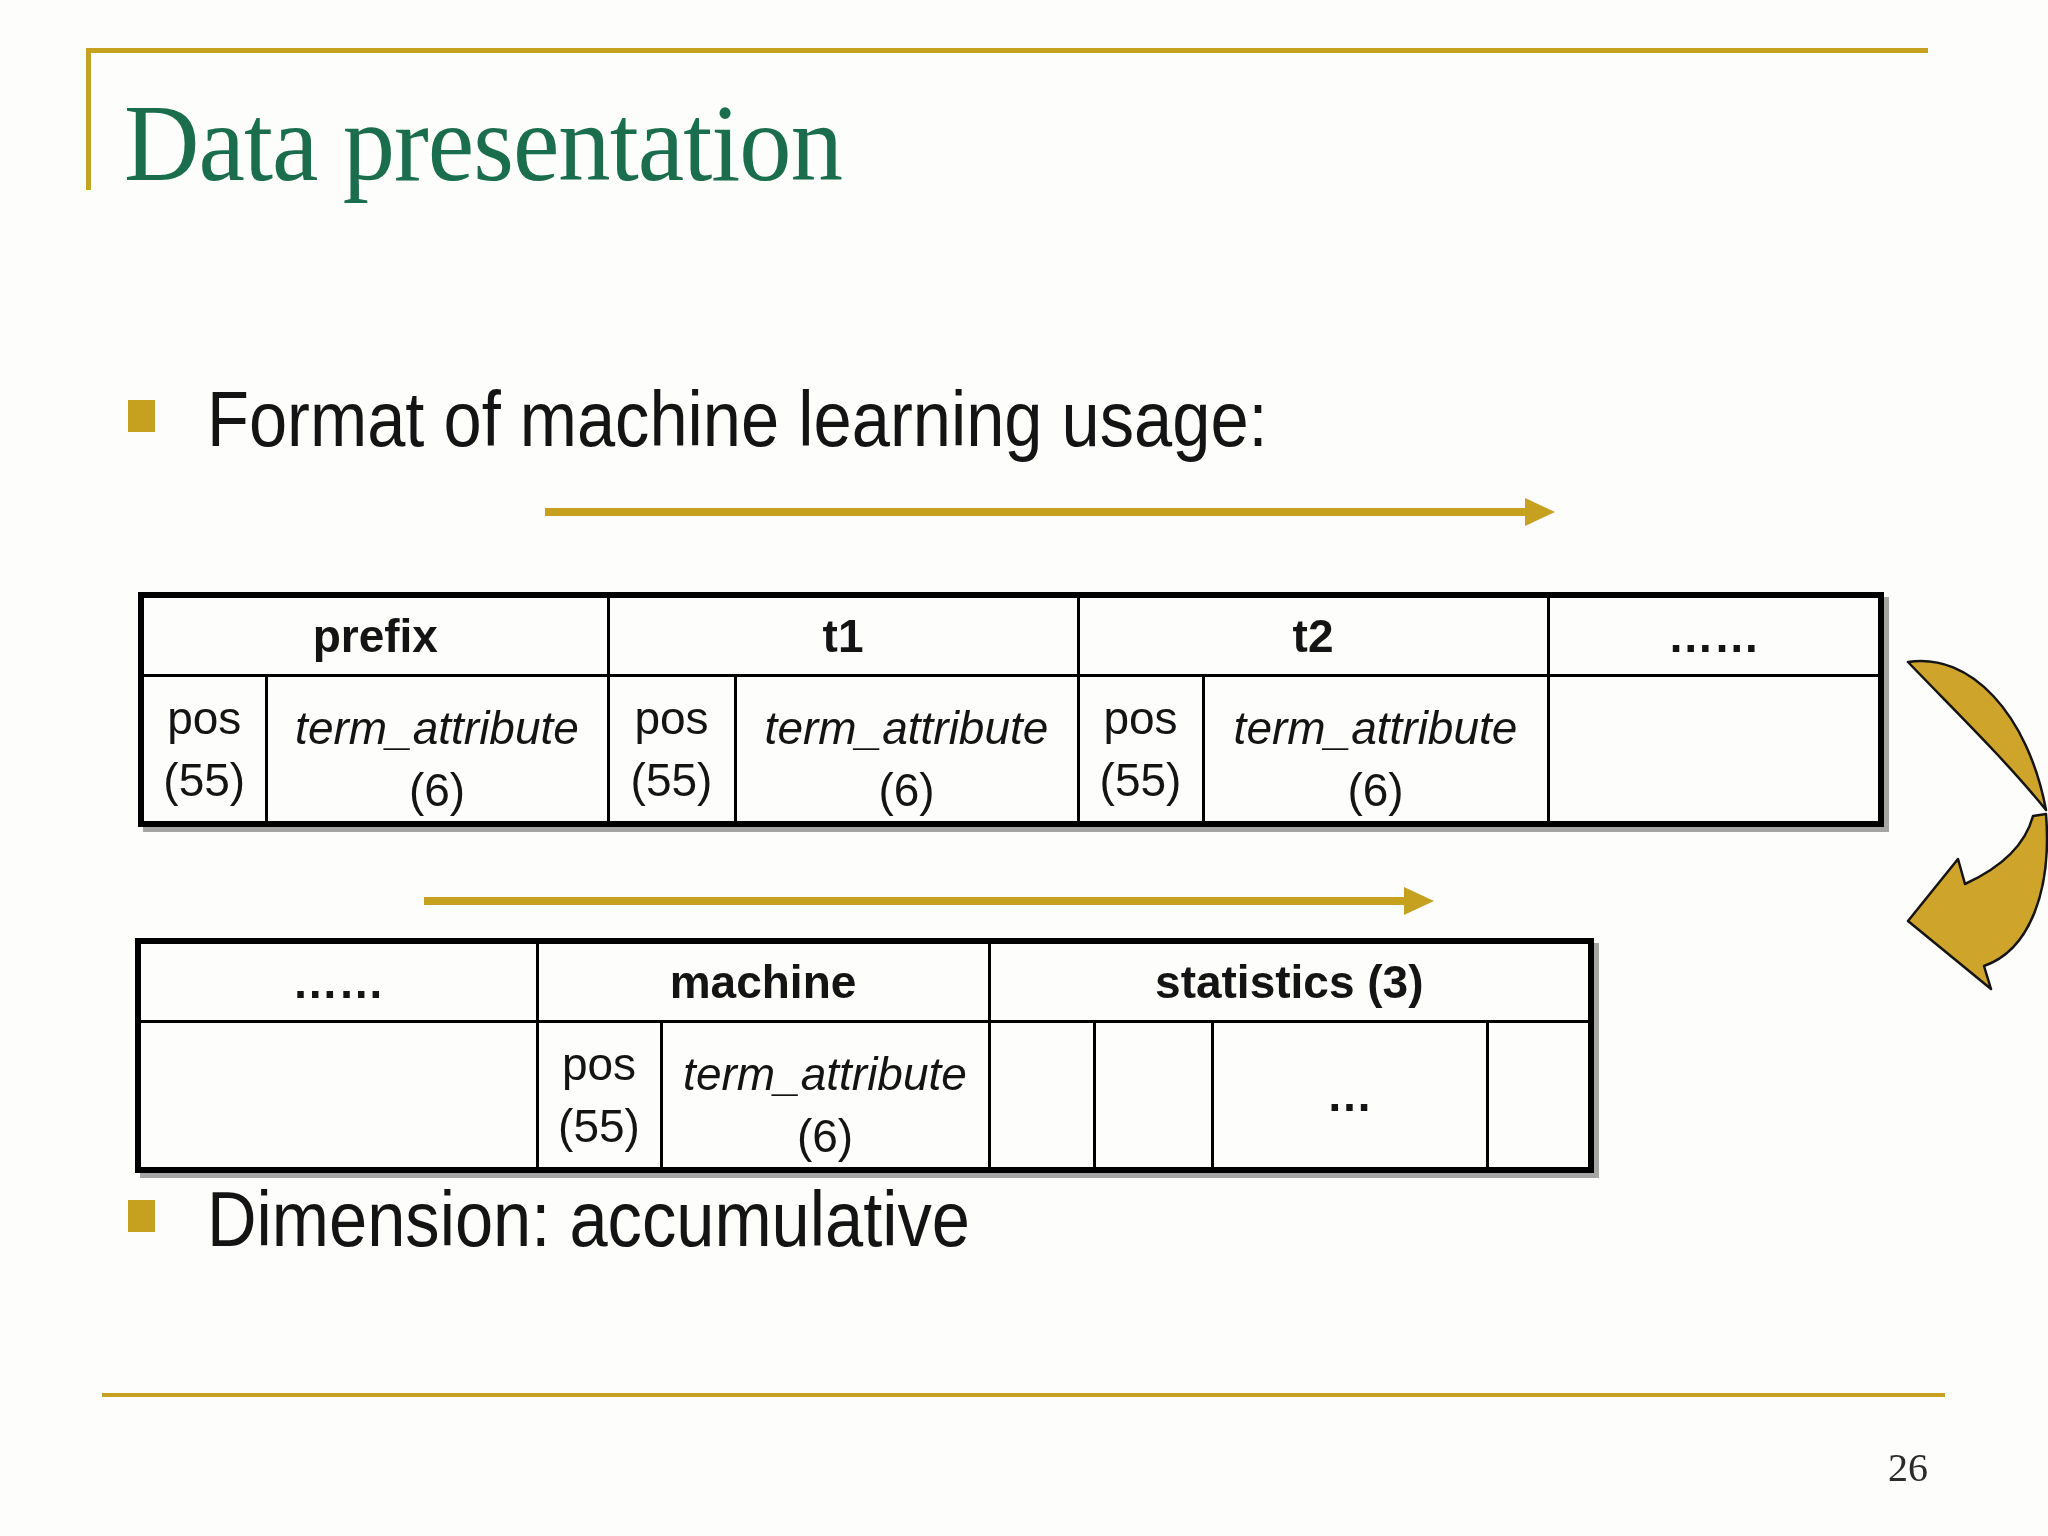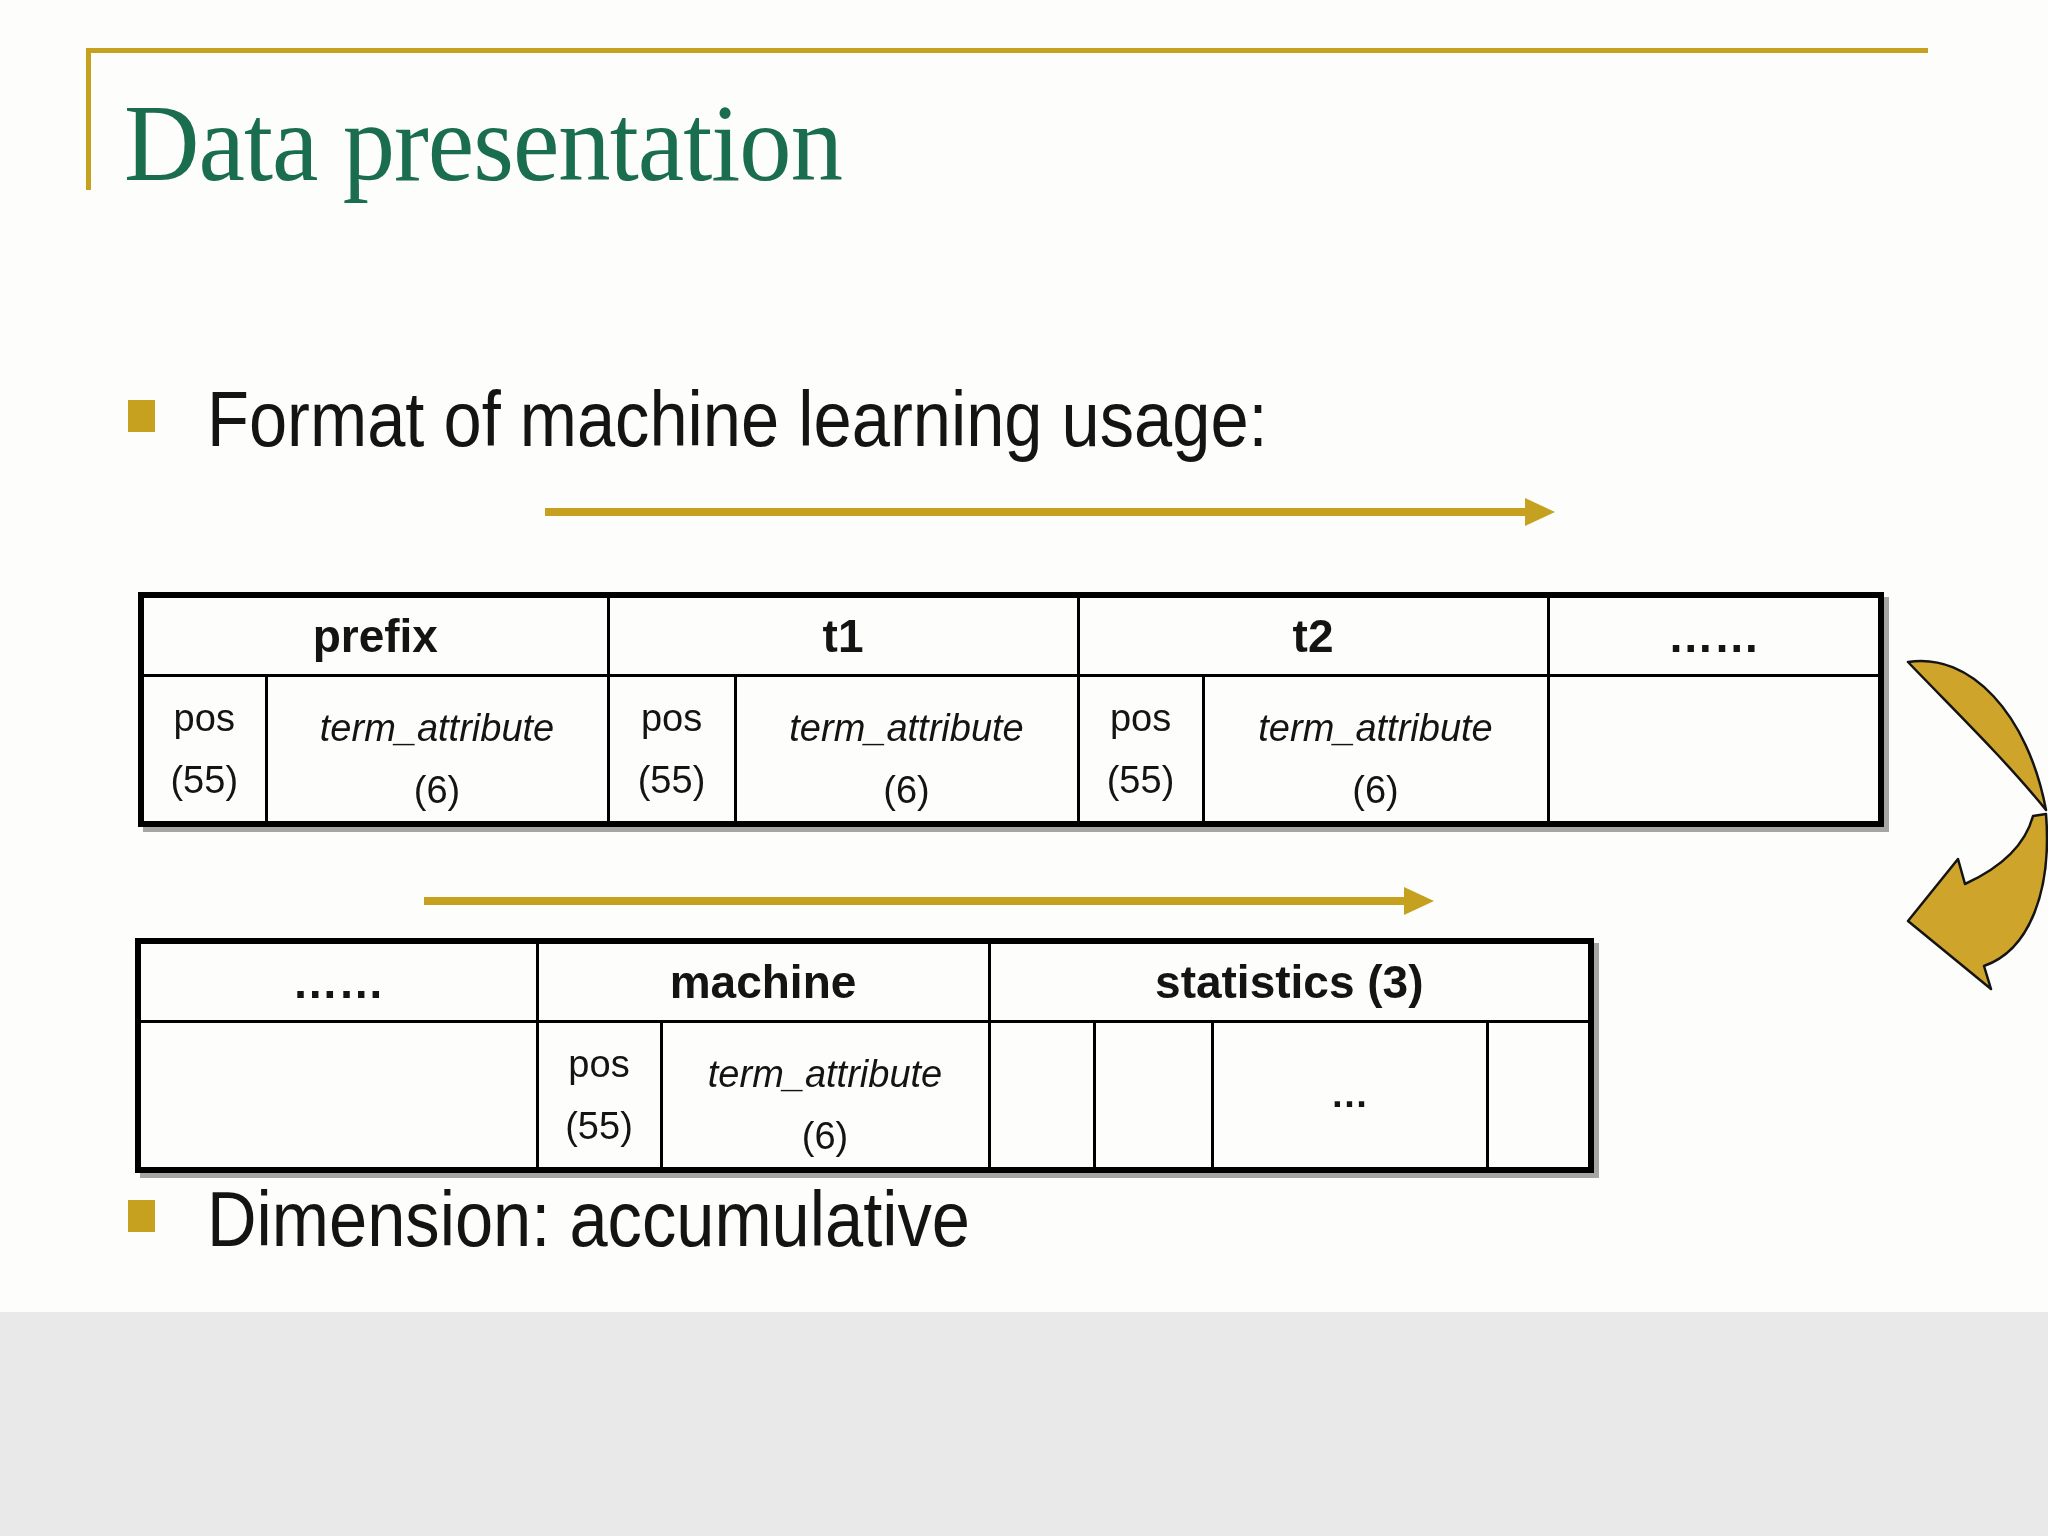--- a/index.html
+++ b/index.html
@@ -1,20 +1,20 @@
 <!DOCTYPE html>
 <html style="--gold: #C6A01F; --green: #1A6E4D; --ink: #141414;"><head>
 <meta charset="utf-8">
 <style>
   :root{
     --gold:#C6A01F; --gold2:#CFA42B; --green:#1A6E4D; --ink:#141414;
   }
   html,body{margin:0;padding:0;background:#e9e9e9;}
   #slide{
-    position:relative; width:2048px; height:1312px; background:#FDFDFC;
+    position:relative; width:2048px; height:1536px; background:#FDFDFC;
     overflow:hidden; font-family:"Liberation Sans", sans-serif; color:var(--ink);
   }
   
   .line-top{position:absolute; left:86px; top:48px; width:1842px; height:5px; background:var(--gold);}
   .line-left{position:absolute; left:86px; top:48px; width:5px; height:142px; background:var(--gold);}
   .line-bottom{position:absolute; left:102px; top:1393px; width:1843px; height:4px; background:var(--gold);}
   
   .title{
     position:absolute; left:124px; top:84px; font-family:"Liberation Serif", serif;
     font-size:110px; line-height:118px; color:var(--green); letter-spacing:-1px;
@@ -35,21 +35,21 @@
   .a2{left:424px; top:885px;}
   
   .curve-svg{position:absolute; left:1850px; top:618px;}
   
   table.slide-table{
     position:absolute; border-collapse:collapse; table-layout:fixed;
     background:#FDFDFC; box-shadow:5px 5px 0 rgba(0,0,0,0.35);
   }
   table.slide-table th, table.slide-table td{
     border:3px solid #000; padding:0; text-align:center; vertical-align:middle;
-    font-size:38px; color:var(--ink); overflow:hidden;
+    font-size:46px; color:var(--ink); overflow:hidden;
   }
   table.slide-table{border:6px solid #000;}
   .fmt{left:138px; top:592px; width:1740px;}
   .sfx{left:135px; top:938px; width:1453px;}
   tr.hrow{height:80px;} tr.drow{height:146px;}
   tr.hrow th{font-weight:bold; font-size:46px;}
   .cellline{display:block; line-height:62px;}
   .it{font-style:italic;margin-top:20px;}
   .bold{font-weight:bold;}
   

